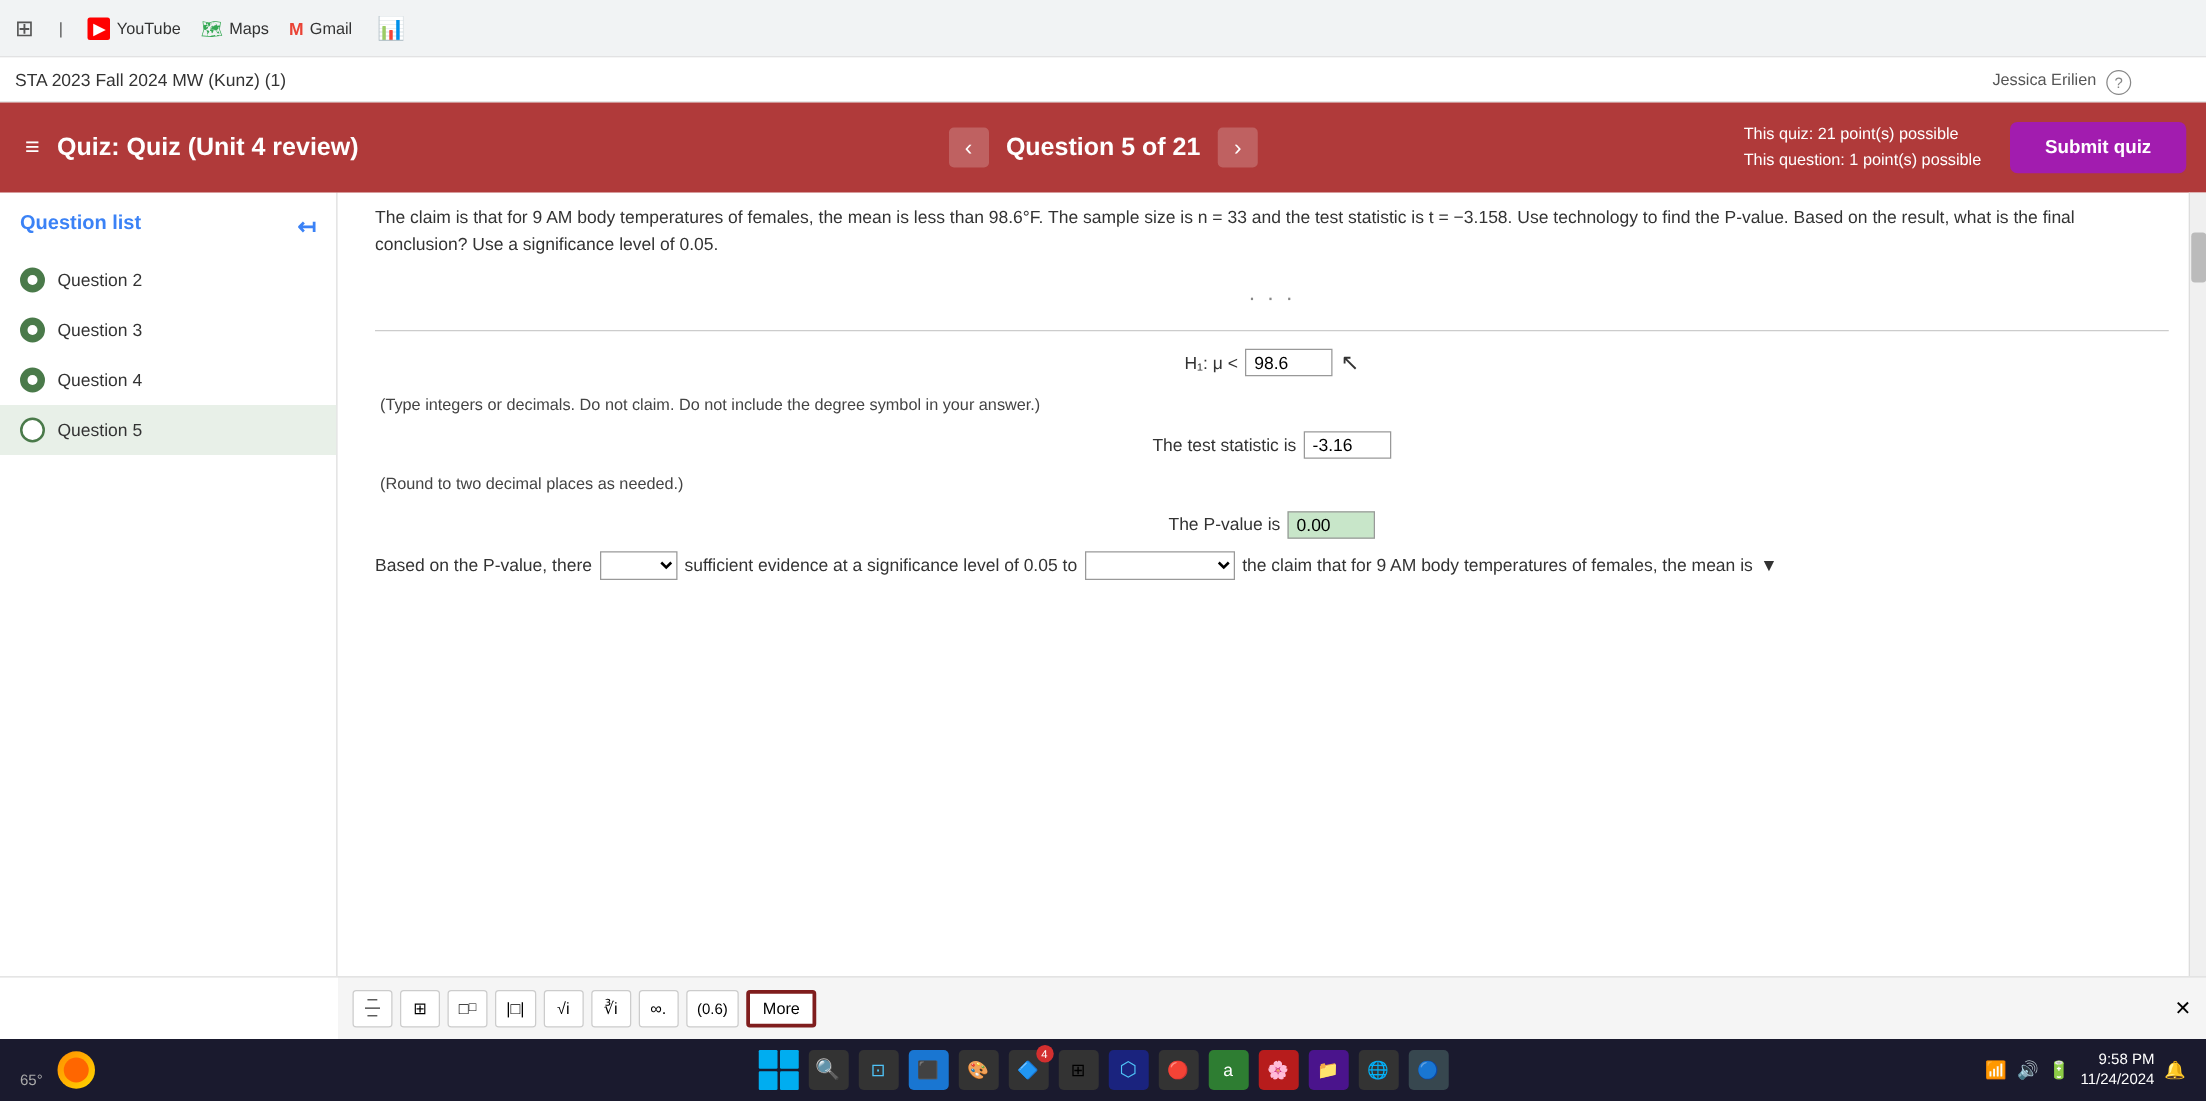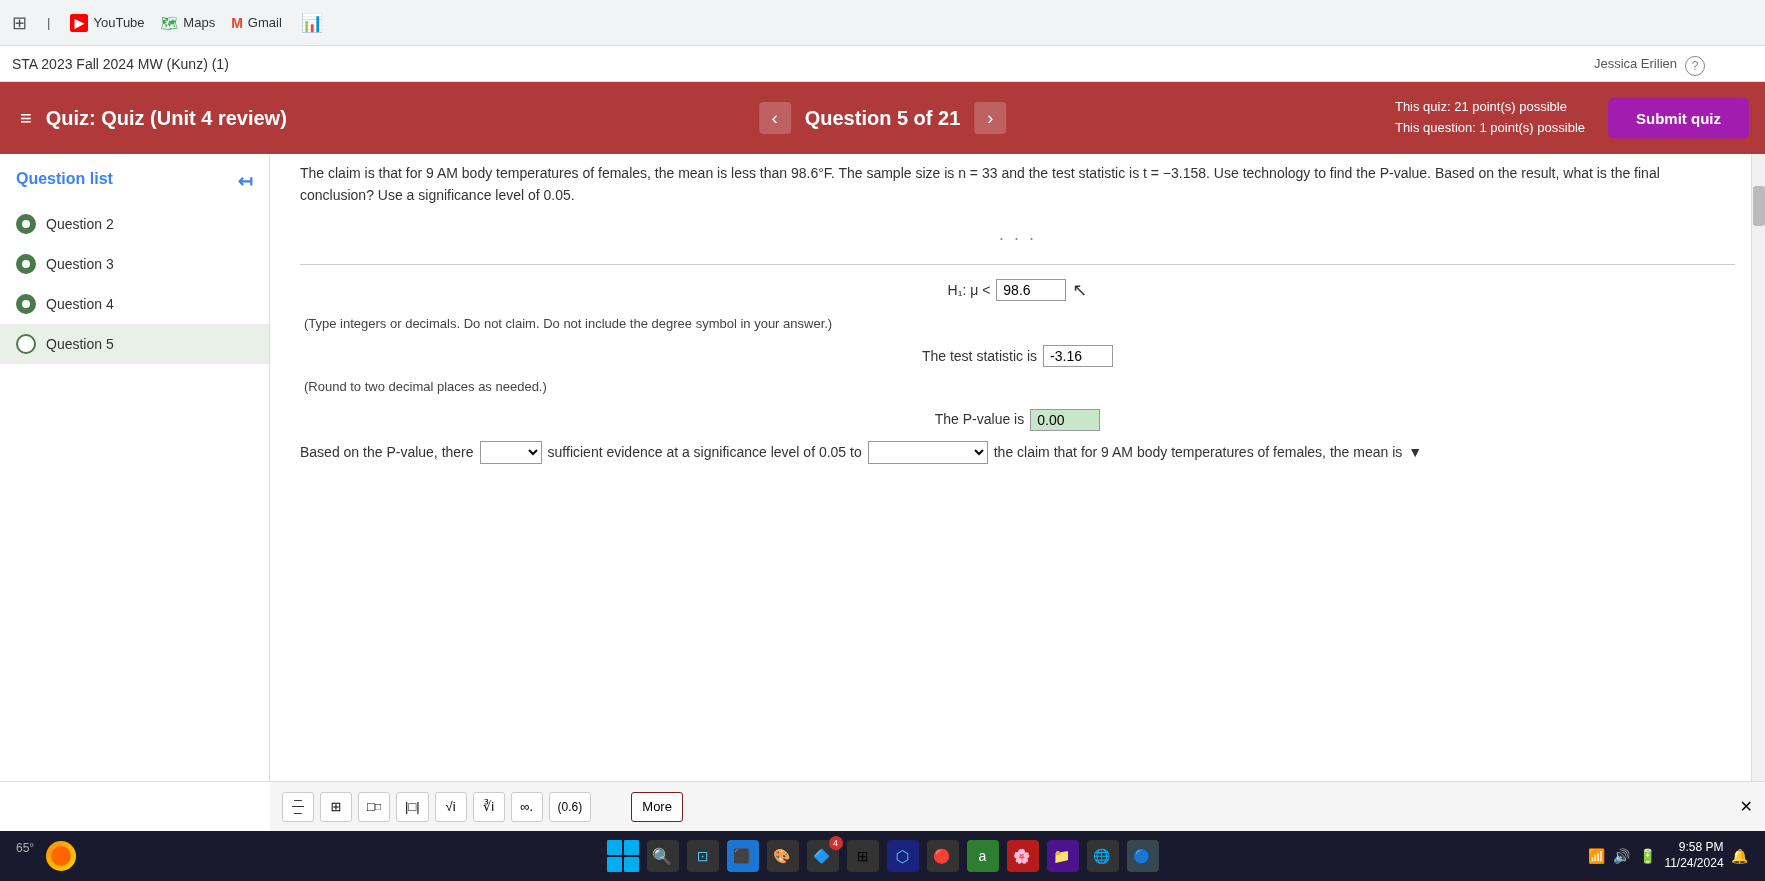--- a/index.html
+++ b/index.html
@@ -248,27 +248,26 @@
       padding: 4px 8px;
       font-size: 14px;
       cursor: pointer;
       min-width: 32px;
       height: 30px;
       display: flex; align-items: center; justify-content: center;
       border-radius: 3px;
     }
     .math-more-btn {
       background: #fff;
-      border: 1px solid #7f1d1d;
+      border: 3px solid #7f1d1d;
       padding: 4px 10px;
       font-size: 13px;
       cursor: pointer;
       height: 30px;
       border-radius: 3px;
-      margin-left: 34px;
     }
     .math-close-btn {
       background: none;
       border: none;
       font-size: 16px;
       cursor: pointer;
       margin-left: auto;
     }
 
     
@@ -312,21 +311,21 @@
       background: #1a1a2e;
       display: flex;
       align-items: center;
       justify-content: space-between;
       padding: 0 16px;
       position: fixed;
       bottom: 0;
       left: 0;
       right: 0;
     }
-    .taskbar-left { display: flex; align-items: flex-start; gap: 12px; }
+    .taskbar-left { display: flex; align-items: flex-end; gap: 12px; }
     .taskbar-center { display: flex; align-items: center; gap: 8px; position: absolute; left: 50%; transform: translateX(-50%); }
     .taskbar-right { display: flex; align-items: center; gap: 8px; font-size: 12px; color: #fff; }
     .taskbar-app { width: 32px; height: 32px; border-radius: 4px; display: flex; align-items: center; justify-content: center; cursor: pointer; }
     .win-icon { width: 32px; height: 32px; display: grid; grid-template-columns: 1fr 1fr; gap: 2px; cursor: pointer; }
     .win-square { background: #00adf0; border-radius: 1px; }
     .taskbar-time { text-align: right; line-height: 1.3; }
 
     .scrollbar-right {
       position: absolute;
       right: 0;

